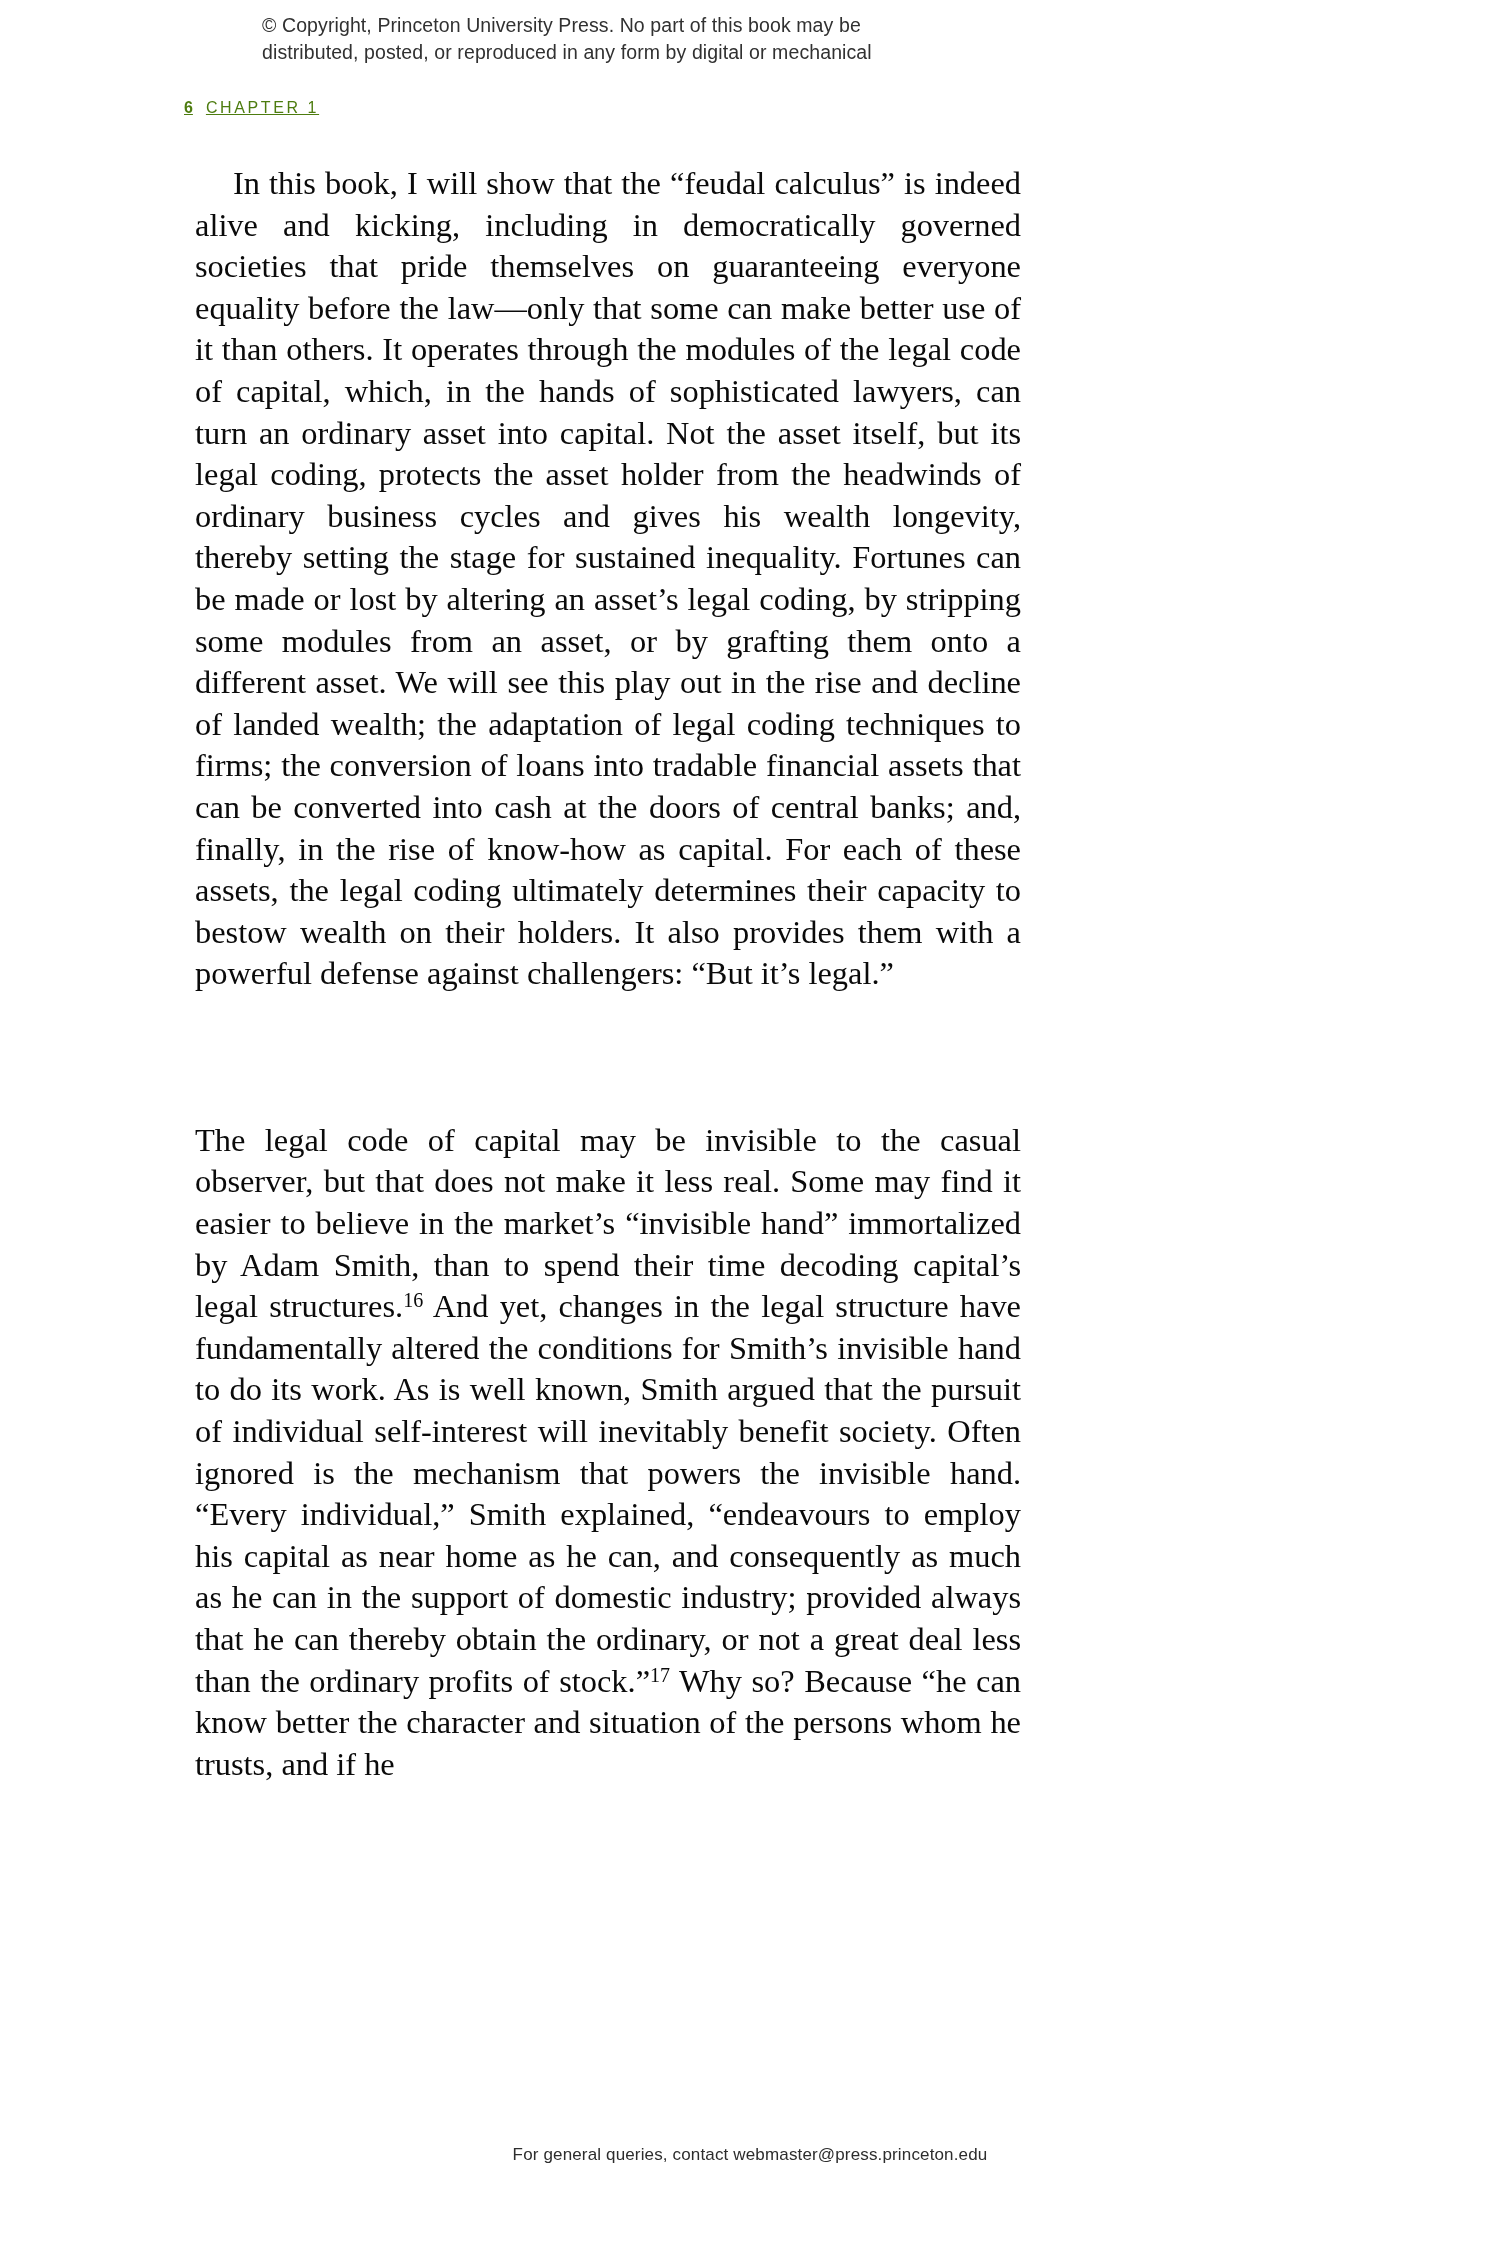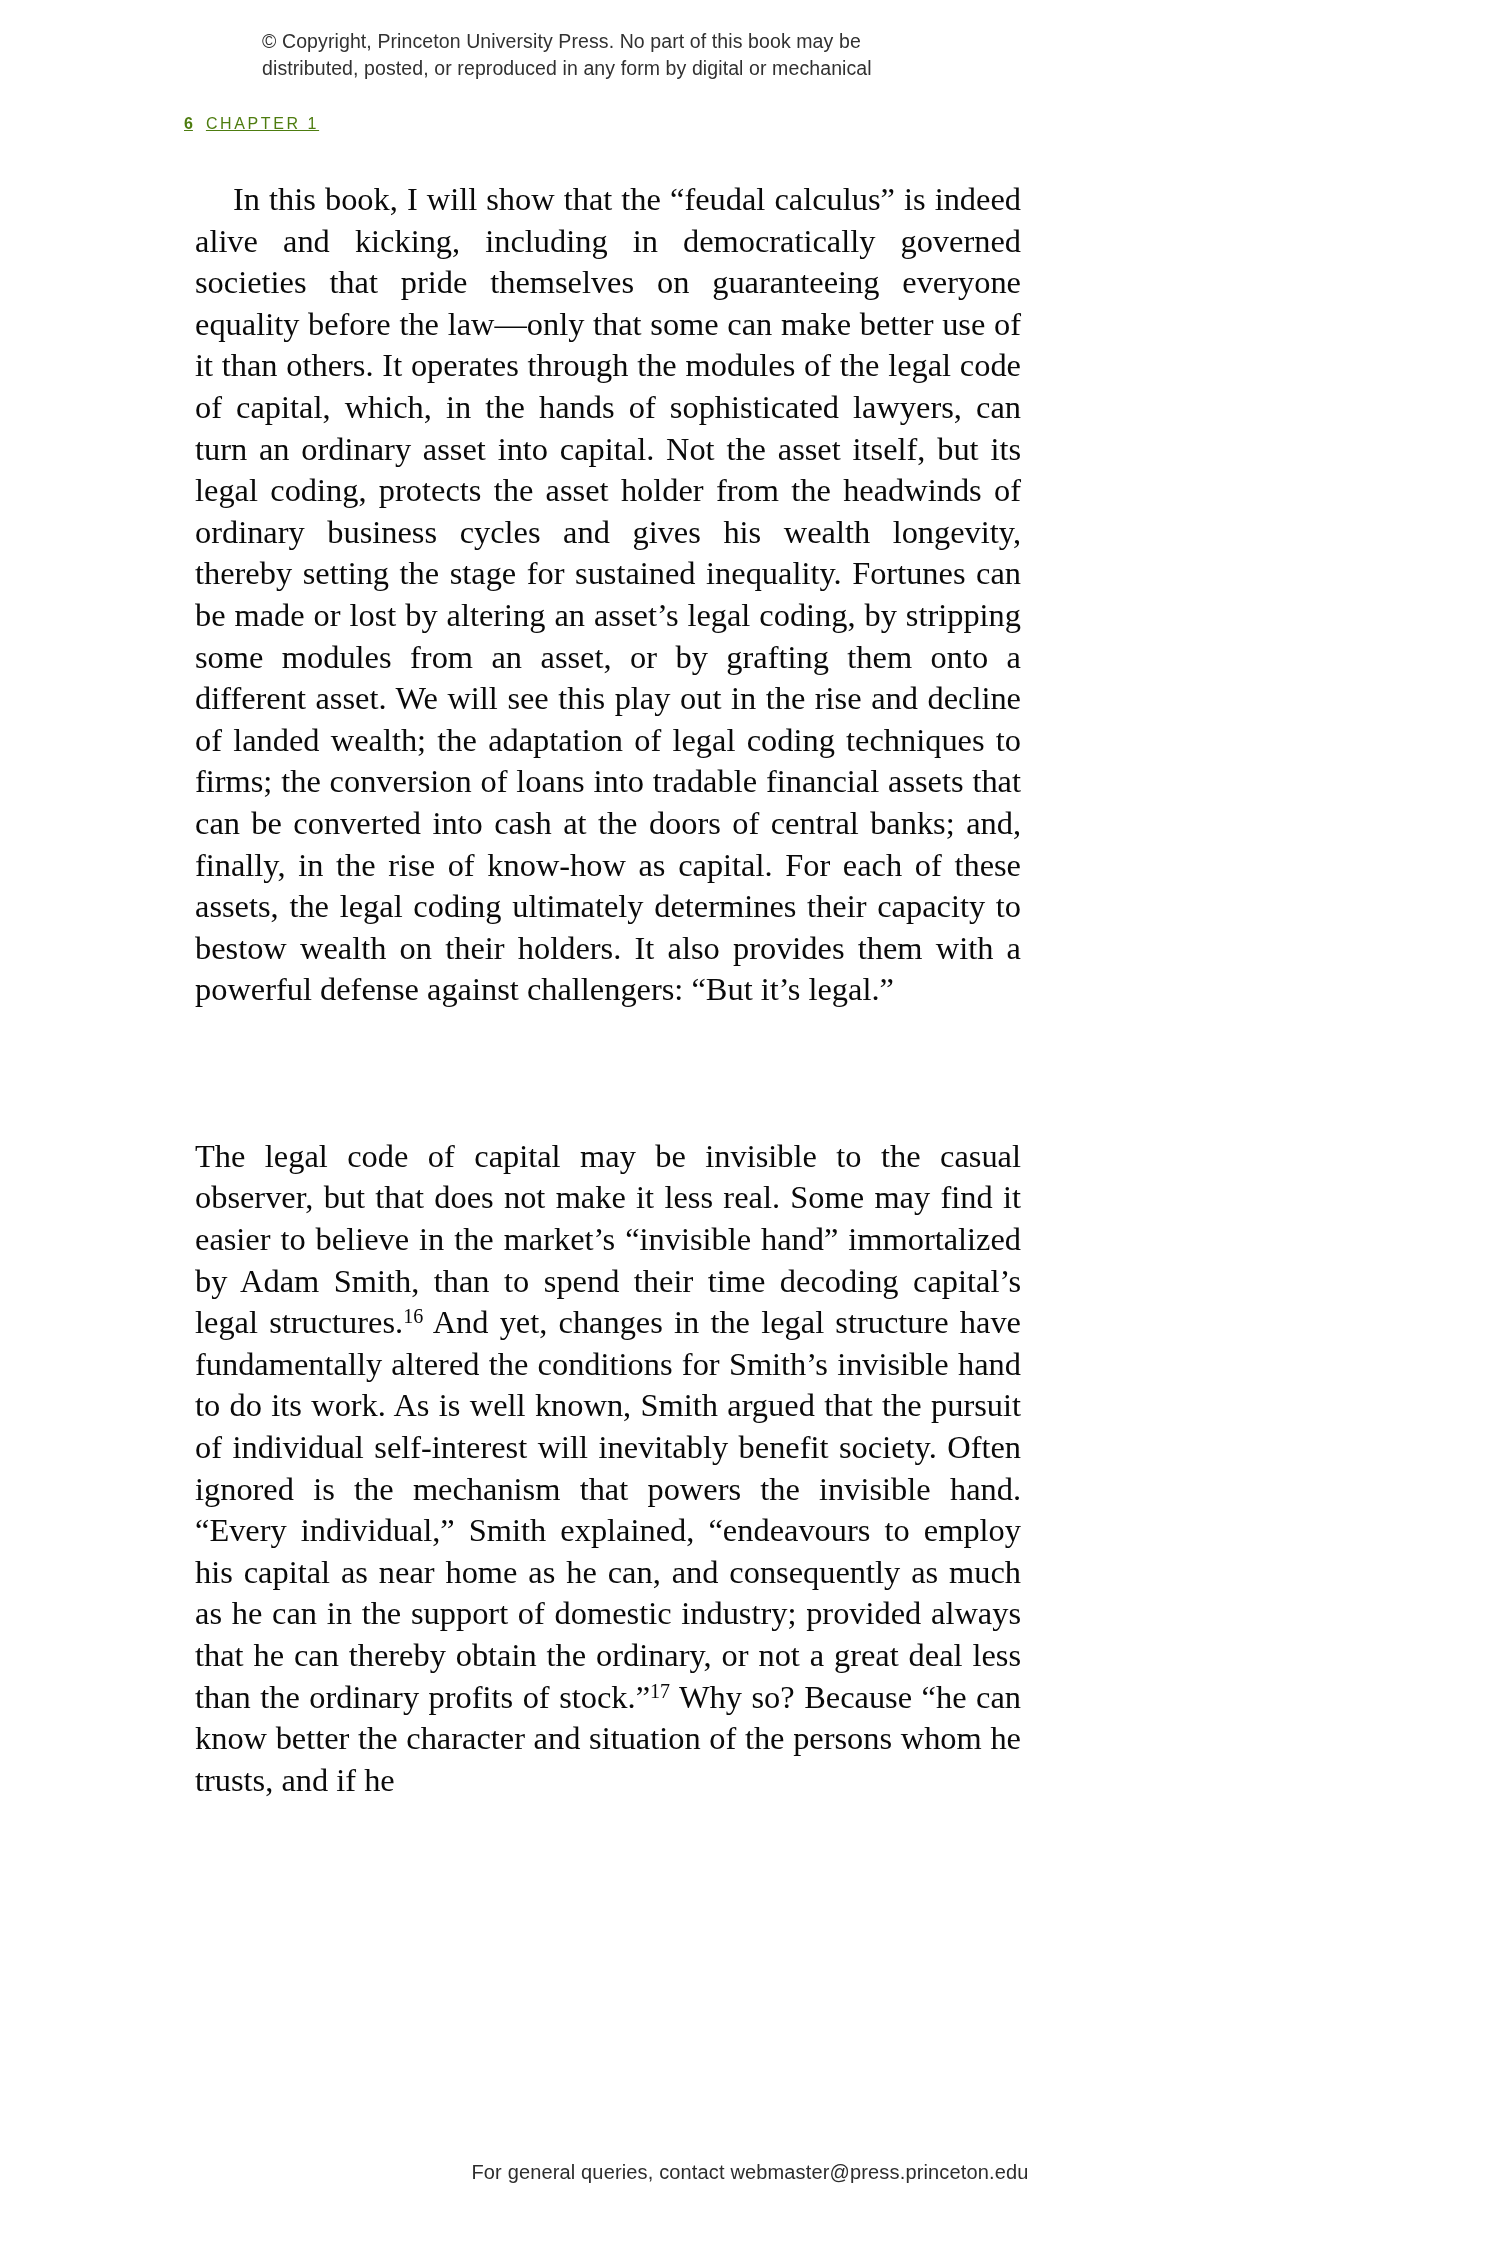--- a/index.html
+++ b/index.html
@@ -12,21 +12,21 @@
     height: 2265px;
     position: relative;
     font-family: "Liberation Serif", "DejaVu Serif", serif;
     color: #000000;
     overflow: hidden;
   }
 
   .page {
     position: absolute;
     left: 0;
-    top: 16px;
+    top: 0;
     width: 1500px;
     height: 1628px;
     background: #ffffff;
   }
 
   
   .copyright-block {
     position: absolute;
     left: 262px;
     top: 12px;
@@ -100,21 +100,21 @@
   }
 
   
   .page-footer {
     position: absolute;
     left: 0;
     top: 2145px;
     width: 1500px;
     text-align: center;
     font-family: "Liberation Sans", "DejaVu Sans", sans-serif;
-    font-size: 20px;
+    font-size: 17px;
     color: #2d2d2d;
     letter-spacing: 0.15px;
   }
 </style>
 </head>
 <body>
 
 <div class="page">
 
   <div class="copyright-block">

